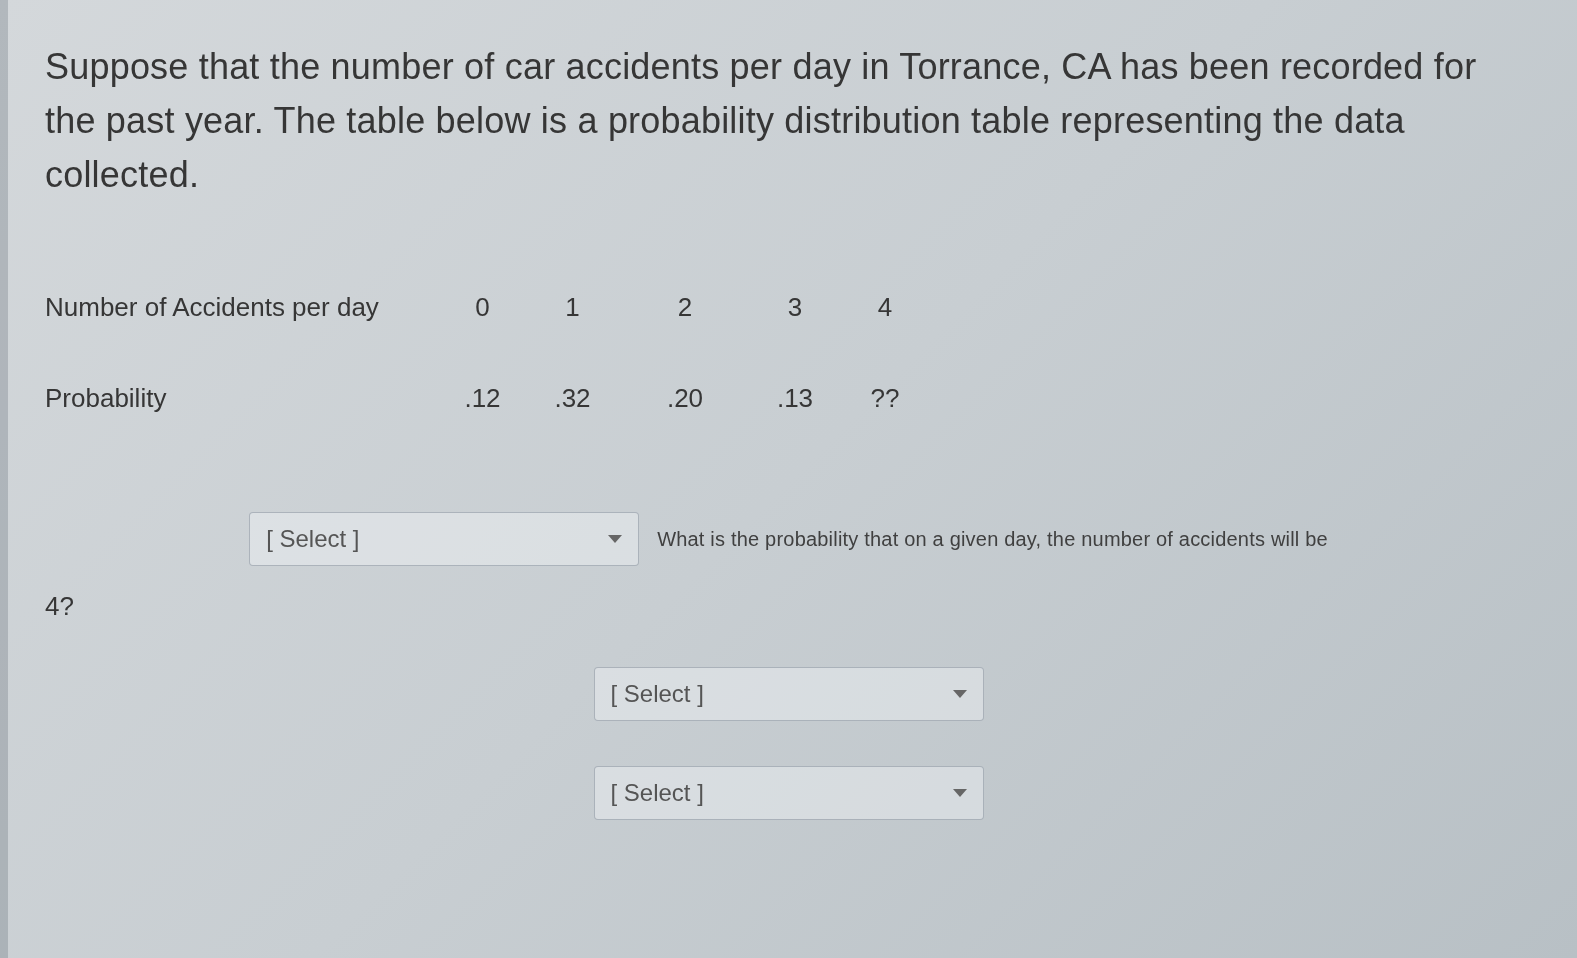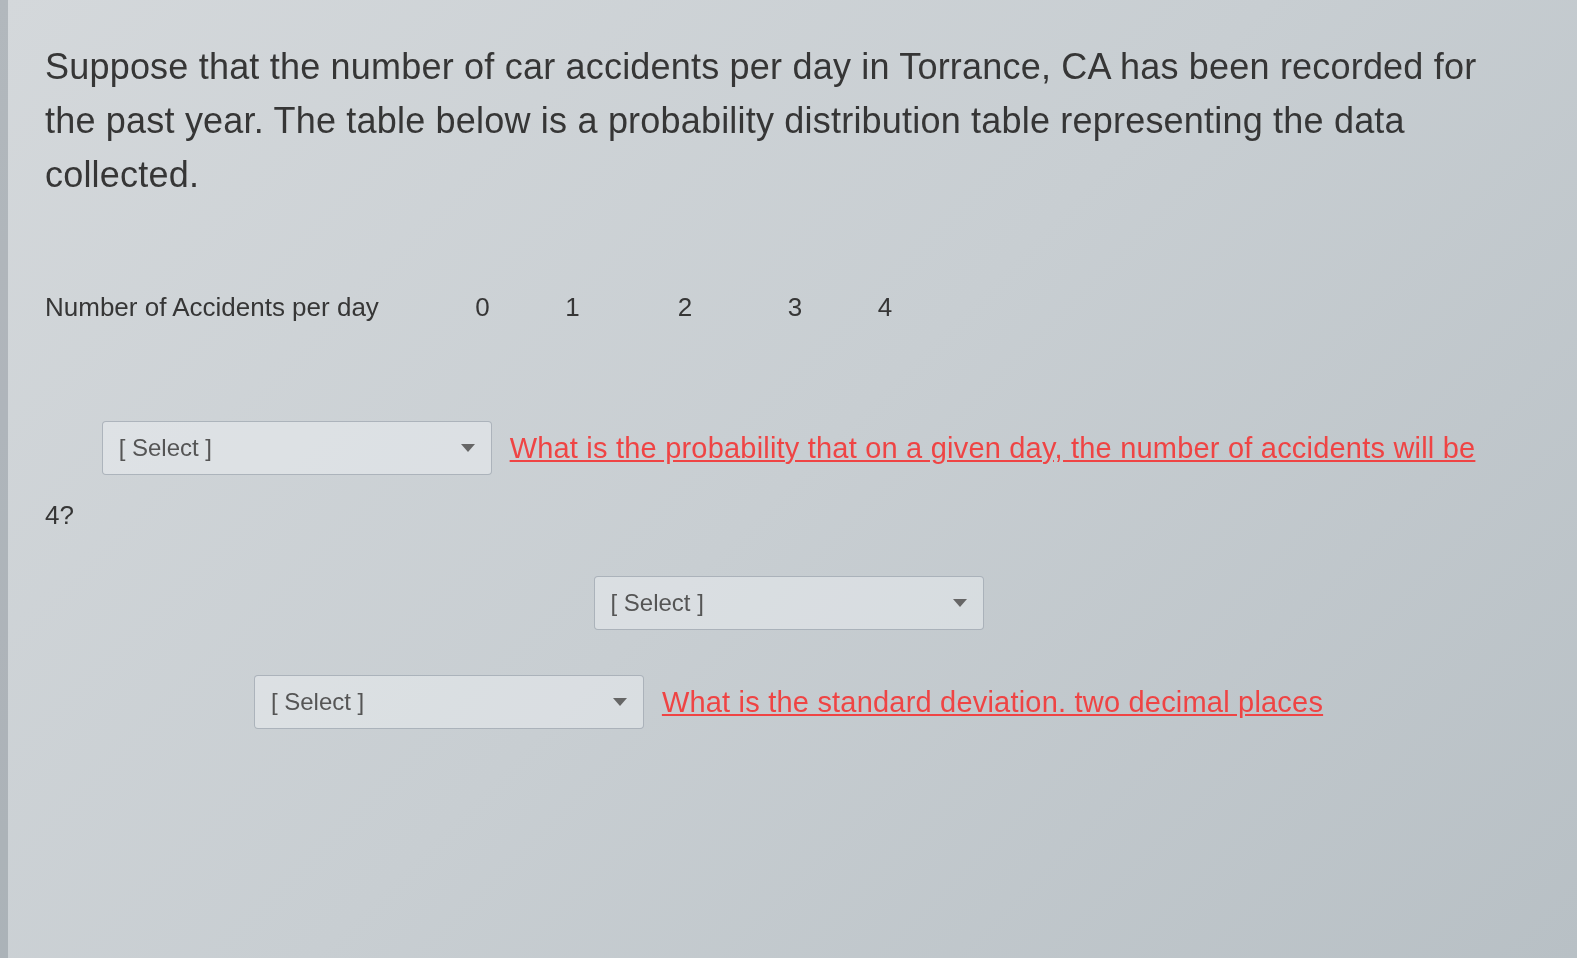--- a/index.html
+++ b/index.html
@@ -82,24 +82,23 @@
       color: #555;
     }
     .chevron {
       width: 0;
       height: 0;
       border-left: 7px solid transparent;
       border-right: 7px solid transparent;
       border-top: 8px solid #666;
     }
     .question-text {
-      font-size: 29px;
-      color: #ef4444;
+      font-size: 20px;
+      color: #404040;
       letter-spacing: 0.2px;
-      text-decoration: underline;
     }
     .continuation-text {
       font-size: 26px;
       color: #363636;
       margin-top: 25px;
       margin-bottom: 30px;
     }
   </style>
 </head>
 <body>
@@ -107,20 +106,28 @@
 <div class="intro-text">Suppose that the number of car accidents per day in Torrance, CA has been recorded for the past year. The table below is a probability distribution table representing the data collected.</div>
 
 <div class="table-container">
   <div class="table-row">
     <div class="row-label">Number of Accidents per day</div>
     <div class="cell">0</div>
     <div class="cell">1</div>
     <div class="cell">2</div>
     <div class="cell">3</div>
     <div class="cell">4</div>
+  </div>
+  <div class="table-row">
+    <div class="row-label">Probability</div>
+    <div class="cell">.12</div>
+    <div class="cell">.32</div>
+    <div class="cell">.20</div>
+    <div class="cell">.13</div>
+    <div class="cell">??</div>
   </div>
 </div>
 
 <div class="question-block">
   <div class="question-line">
     <div class="select-dropdown">
       <span class="select-text">[ Select ]</span>
       <span class="chevron"></span>
     </div>
     <span class="question-text">What is the probability that on a given day, the number of accidents will be</span>
@@ -136,15 +143,14 @@
     </div>
   </div>
 </div>
 
 <div class="question-block">
   <div class="question-line">
     <div class="select-dropdown">
       <span class="select-text">[ Select ]</span>
       <span class="chevron"></span>
     </div>
-    <span class="question-text">What is the standard deviation. two decimal places</span>
   </div>
 </div>
 
 </body></html>

